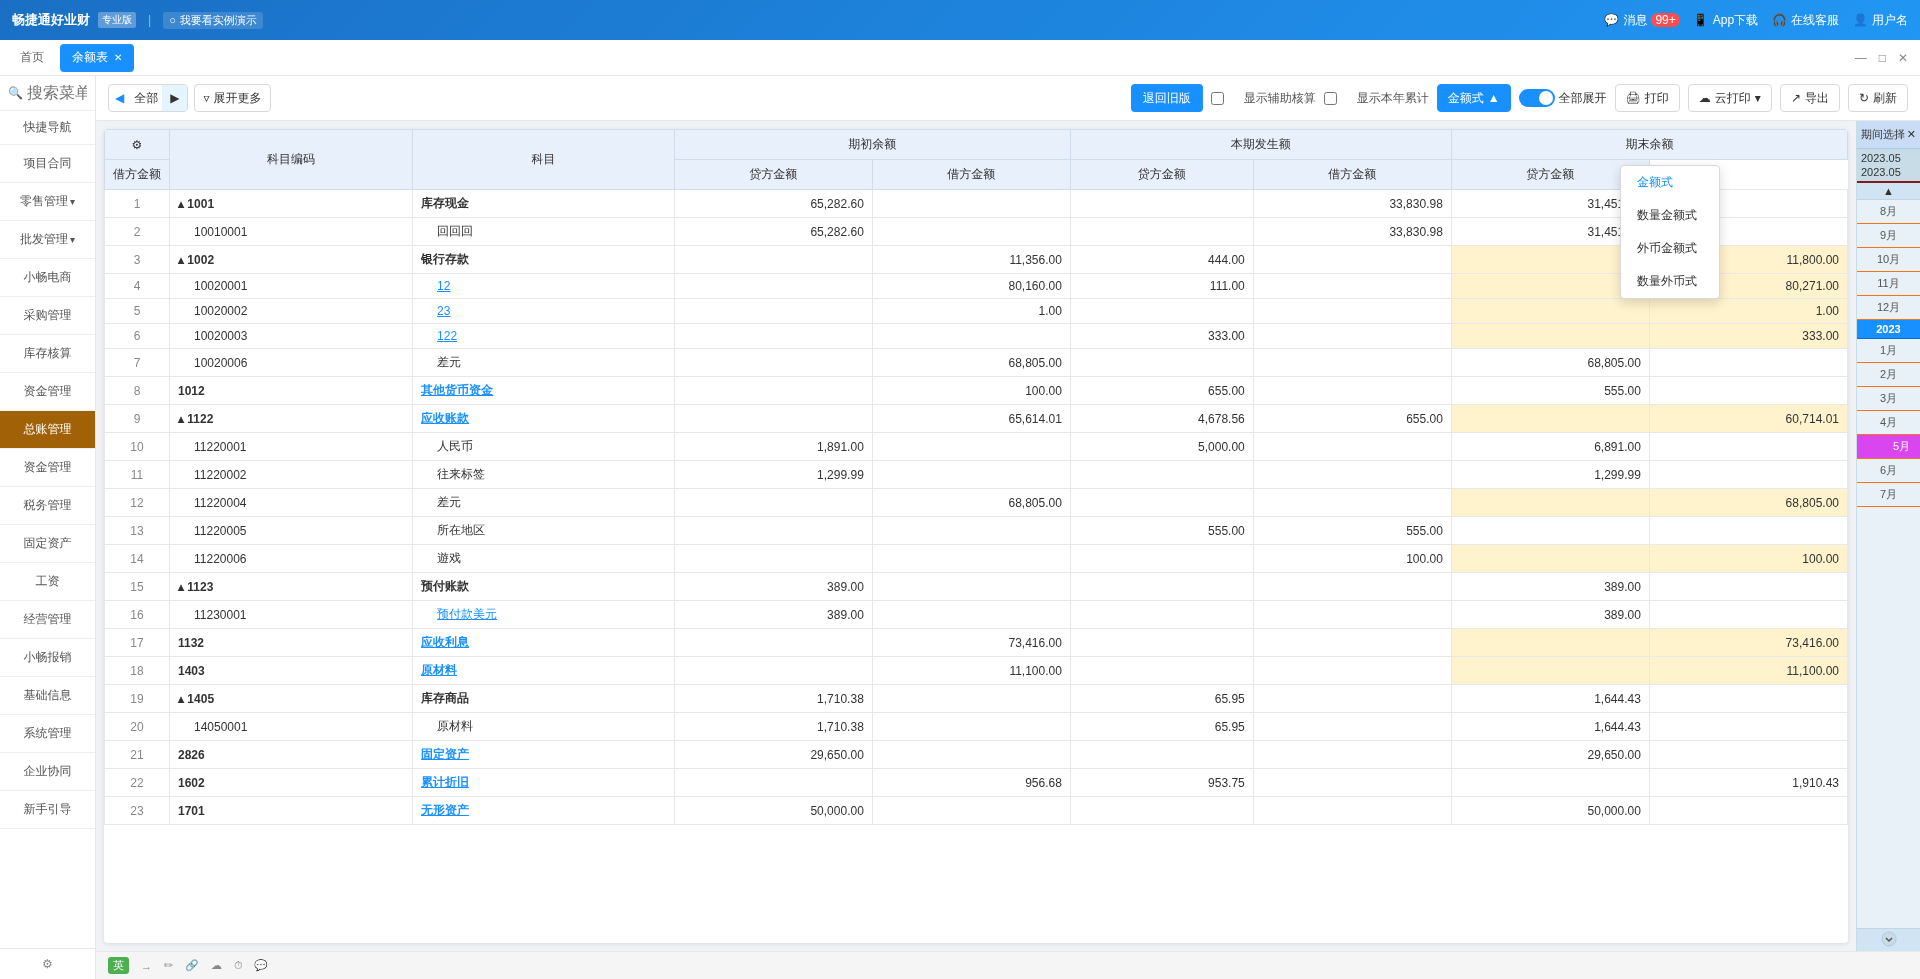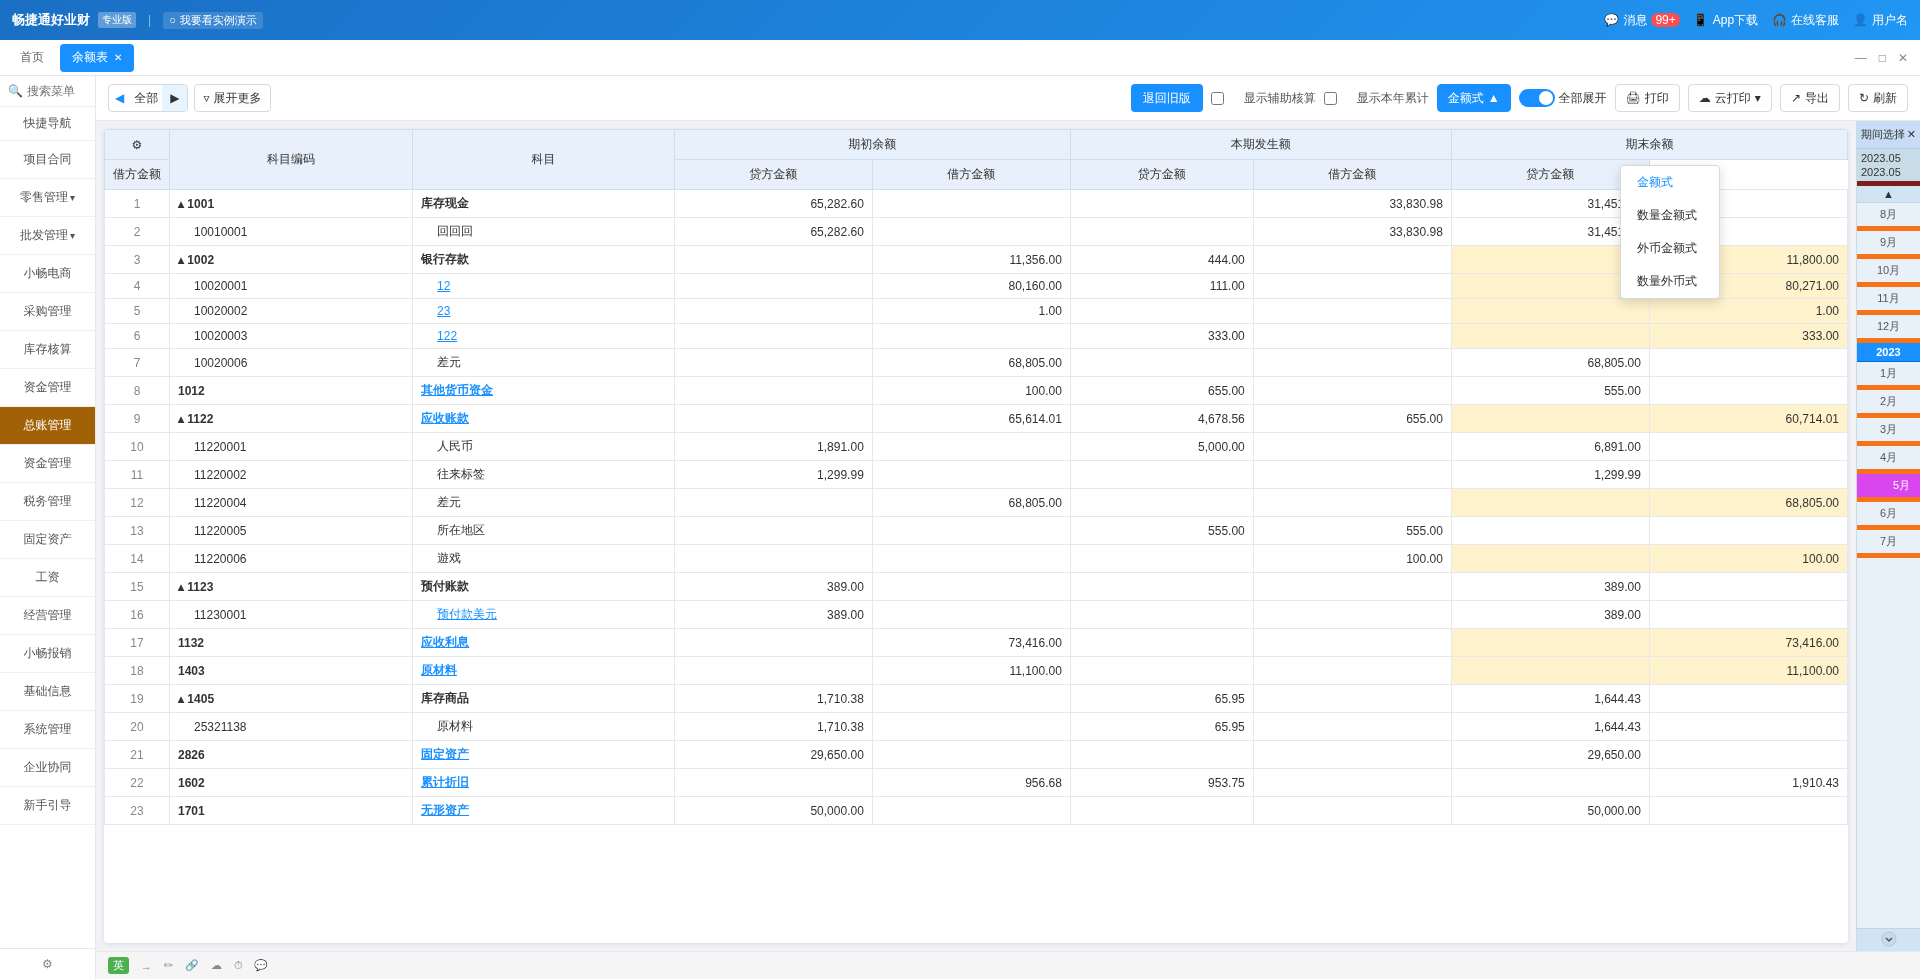--- a/index.html
+++ b/index.html
@@ -64,21 +64,21 @@
     .sidebar-item {
       padding: 10px 8px;
       text-align: center;
       cursor: pointer;
       font-size: 12px;
       color: #555;
       border-bottom: 1px solid #f0f0f0;
     }
     .sidebar-item.active { background: #a16207; color: white; }
     .sidebar-search { padding: 8px; display: flex; align-items: center; gap: 4px; border-bottom: 1px solid #f0f0f0; cursor: pointer; }
-    .sidebar-search input { border: none; outline: none; font-size: 12px; width: 60px; }
+    .sidebar-search input { border: none; outline: none; font-size: 16px; width: 60px; }
     .sidebar-nav-item { padding: 8px; display: flex; align-items: center; justify-content: center; gap: 4px; cursor: pointer; font-size: 12px; color: #555; border-bottom: 1px solid #f0f0f0; }
     .sidebar-bottom { margin-top: auto; padding: 8px; display: flex; justify-content: center; border-top: 1px solid #e8e8e8; }
     .gear-icon { cursor: pointer; color: #888; }
 
     
     .content { flex: 1; display: flex; flex-direction: column; overflow: hidden; background: #f0f2f5; }
 
     
     .toolbar {
       background: #fff;
@@ -157,21 +157,21 @@
       display: flex;
       align-items: center;
       justify-content: space-between;
     }
     .period-item {
       padding: 4px 6px;
       text-align: center;
       cursor: pointer;
       font-size: 11px;
       color: #555;
-      border-bottom: 5px solid #f97316;
+      border-bottom: 1px solid #f97316;
     }
     .period-item.active { background: #1890ff; color: white; }
     .period-year { background: #dce8f8; padding: 3px 6px; text-align: center; font-size: 11px; font-weight: bold; color: #333; }
 
     
     .bottom-bar {
       height: 28px;
       background: #f5f5f5;
       border-top: 1px solid #e8e8e8;
       display: flex;
@@ -591,21 +591,21 @@
                 <td style="padding-left: 8px; font-weight: bold;">库存商品</td>
                 <td class="num-cell">1,710.38</td>
                 <td class="num-cell"></td>
                 <td class="num-cell">65.95</td>
                 <td class="num-cell"></td>
                 <td class="num-cell">1,644.43</td>
                 <td class="num-cell"></td>
               </tr>
               <tr>
                 <td class="row-num">20</td>
-                <td style="padding-left: 24px;">25321138</td>
+                <td style="padding-left: 24px;">14050001</td>
                 <td style="padding-left: 24px;">原材料</td>
                 <td class="num-cell">1,710.38</td>
                 <td class="num-cell"></td>
                 <td class="num-cell">65.95</td>
                 <td class="num-cell"></td>
                 <td class="num-cell">1,644.43</td>
                 <td class="num-cell"></td>
               </tr>
               <tr>
                 <td class="row-num">21</td>
@@ -643,21 +643,21 @@
             </tbody>
         </table>
       </div>
 
       <div style="display:flex;flex-direction:column;width:64px;background:#e8f0f8;border-left:1px solid #c8dce8;font-size:11px;">
         <div class="right-panel-header">
           <span style="font-size:11px;">期间选择</span>
           <span style="cursor:pointer;font-size:11px;">✕</span>
         </div>
 
-        <div style="background:#c8dce8;padding:3px 4px;font-size:11px;border-bottom:5px solid #7f1d1d;display:flex;gap:2px;flex-direction:column;">
+        <div style="background:#c8dce8;padding:3px 4px;font-size:11px;border-bottom:2px solid #7f1d1d;display:flex;gap:2px;flex-direction:column;">
           <span style="color:#333;">2023.05</span>
           <span style="color:#333;">2023.05</span>
         </div>
 
         <div style="text-align:center;padding:2px;cursor:pointer;background:#d0e4f4;border-bottom:1px solid #c0d4e8;">▲</div>
 
         <div class="period-item">8月</div>
         <div class="period-item">9月</div>
         <div class="period-item">10月</div>
         <div class="period-item">11月</div>

